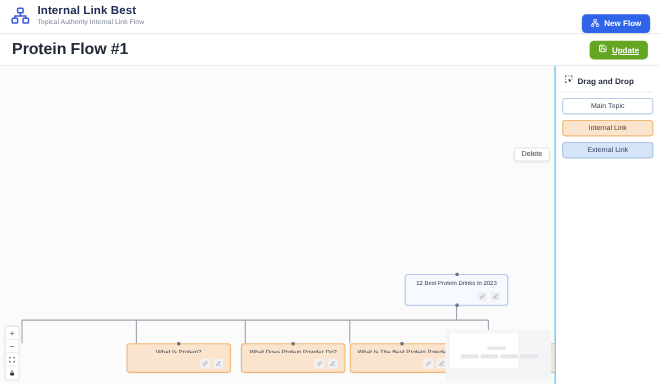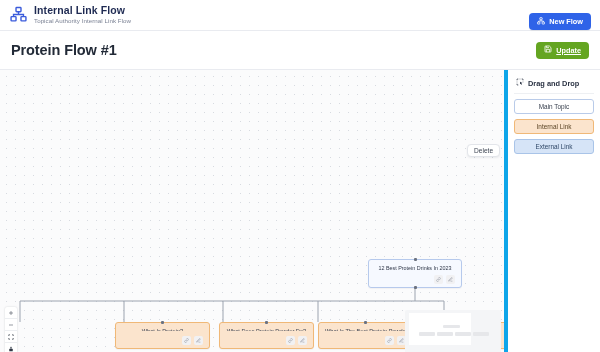--- a/index.html
+++ b/index.html
@@ -33,21 +33,21 @@
     height:17px; padding:0 8px; font-size:7.3px; font-weight:600;
     display:flex; align-items:center; gap:4px; cursor:pointer;
     font-family:"Liberation Sans", sans-serif;
     box-shadow:0 1px 1px rgba(16,24,40,.06);
     margin-top:12px;
   }
   .new-flow-btn svg{ display:block; }
 
   
   .title-bar{
-    height:40px; background:#fff;
+    height:30px; background:#fff;
     border-top:1px solid #e9ebf0; border-bottom:1px solid #e9ebf0;
     display:flex; align-items:center; justify-content:space-between;
     padding:0 11px;
   }
   .flow-title{ font-size:14.5px; font-weight:700; color:#222a37; letter-spacing:-.1px; }
   .update-btn{
     background:#64a521; color:#fff; border:none; border-radius:4px;
     height:17px; padding:0 8px; font-size:7.3px; font-weight:600;
     display:flex; align-items:center; gap:4px; cursor:pointer;
     font-family:"Liberation Sans", sans-serif;
@@ -139,21 +139,21 @@
     position:absolute; right:3px; bottom:3px;
     width:96px; height:46px; background:#f4f5f7;
     border-radius:2px; overflow:hidden; z-index:6;
   }
   .mm-view{ position:absolute; left:4px; top:3px; width:62px; height:32px; background:#fff; }
   .mm-node{ position:absolute; background:#e6e7ea; border-radius:1px; }
 
   
   .sidebar{
     width:96px; flex:0 0 96px; height:100%;
-    background:#fff; border-left:4px solid #0ea5e9;
+    background:#fff; border-left:1px solid #0ea5e9;
     padding:7px 6px; display:flex; flex-direction:column; gap:5px;
   }
   .sb-head{
     display:flex; align-items:center; gap:4px;
     font-size:7.4px; font-weight:600; color:#2b3344;
     padding:1px 2px 5px; border-bottom:1px solid #eef0f3;
   }
   .sb-item{
     height:15px; border-radius:3px; display:flex;
     align-items:center; justify-content:center;
@@ -170,21 +170,21 @@
   <div class="brand">
     <span class="brand-logo">
       <svg width="17" height="17" viewBox="0 0 24 24" fill="none" stroke="#3b5bdb" stroke-width="2">
         <rect x="8.5" y="2" width="7" height="6" rx="1"></rect>
         <rect x="1.5" y="15" width="7" height="6" rx="1"></rect>
         <rect x="15.5" y="15" width="7" height="6" rx="1"></rect>
         <path d="M12 8v4M5 15v-3h14v3"></path>
       </svg>
     </span>
     <span class="brand-text">
-      <span class="brand-title">Internal Link Flow</span>
+      <span class="brand-title">Internal Link Best</span>
       <span class="brand-sub">Topical Authority Internal Link Flow</span>
     </span>
   </div>
   <button class="new-flow-btn">
     <span>
       <svg width="8" height="8" viewBox="0 0 24 24" fill="none" stroke="#ffffff" stroke-width="2.4">
         <rect x="8.5" y="2" width="7" height="6" rx="1"></rect>
         <rect x="1.5" y="15" width="7" height="6" rx="1"></rect>
         <rect x="15.5" y="15" width="7" height="6" rx="1"></rect>
         <path d="M12 8v4M5 15v-3h14v3"></path>

